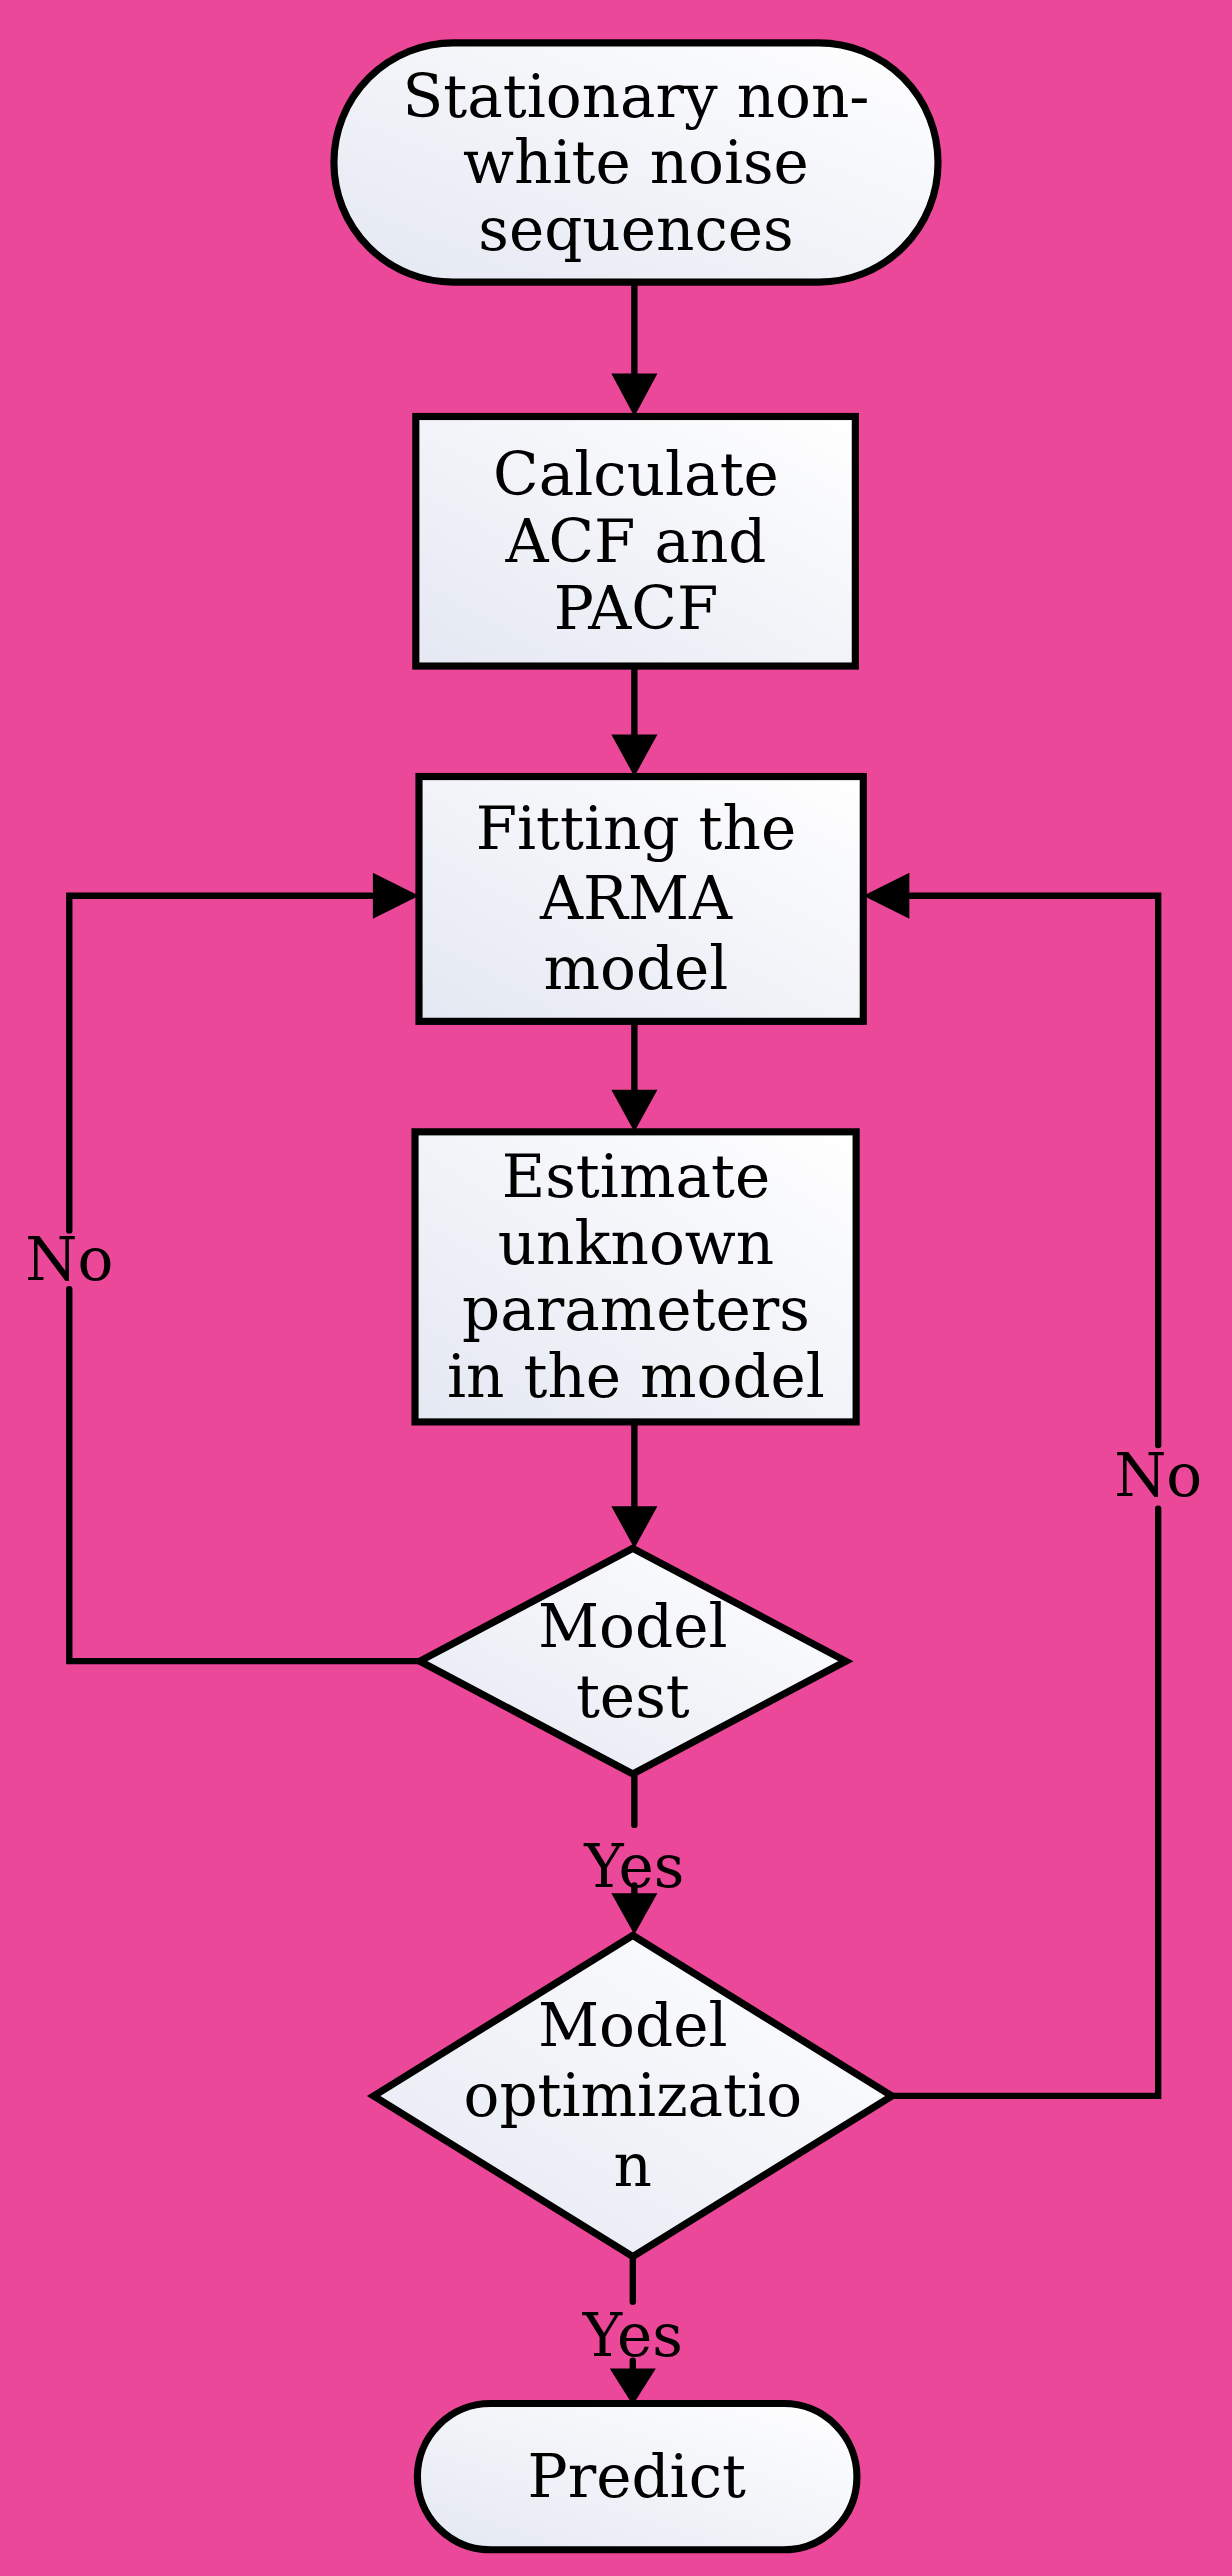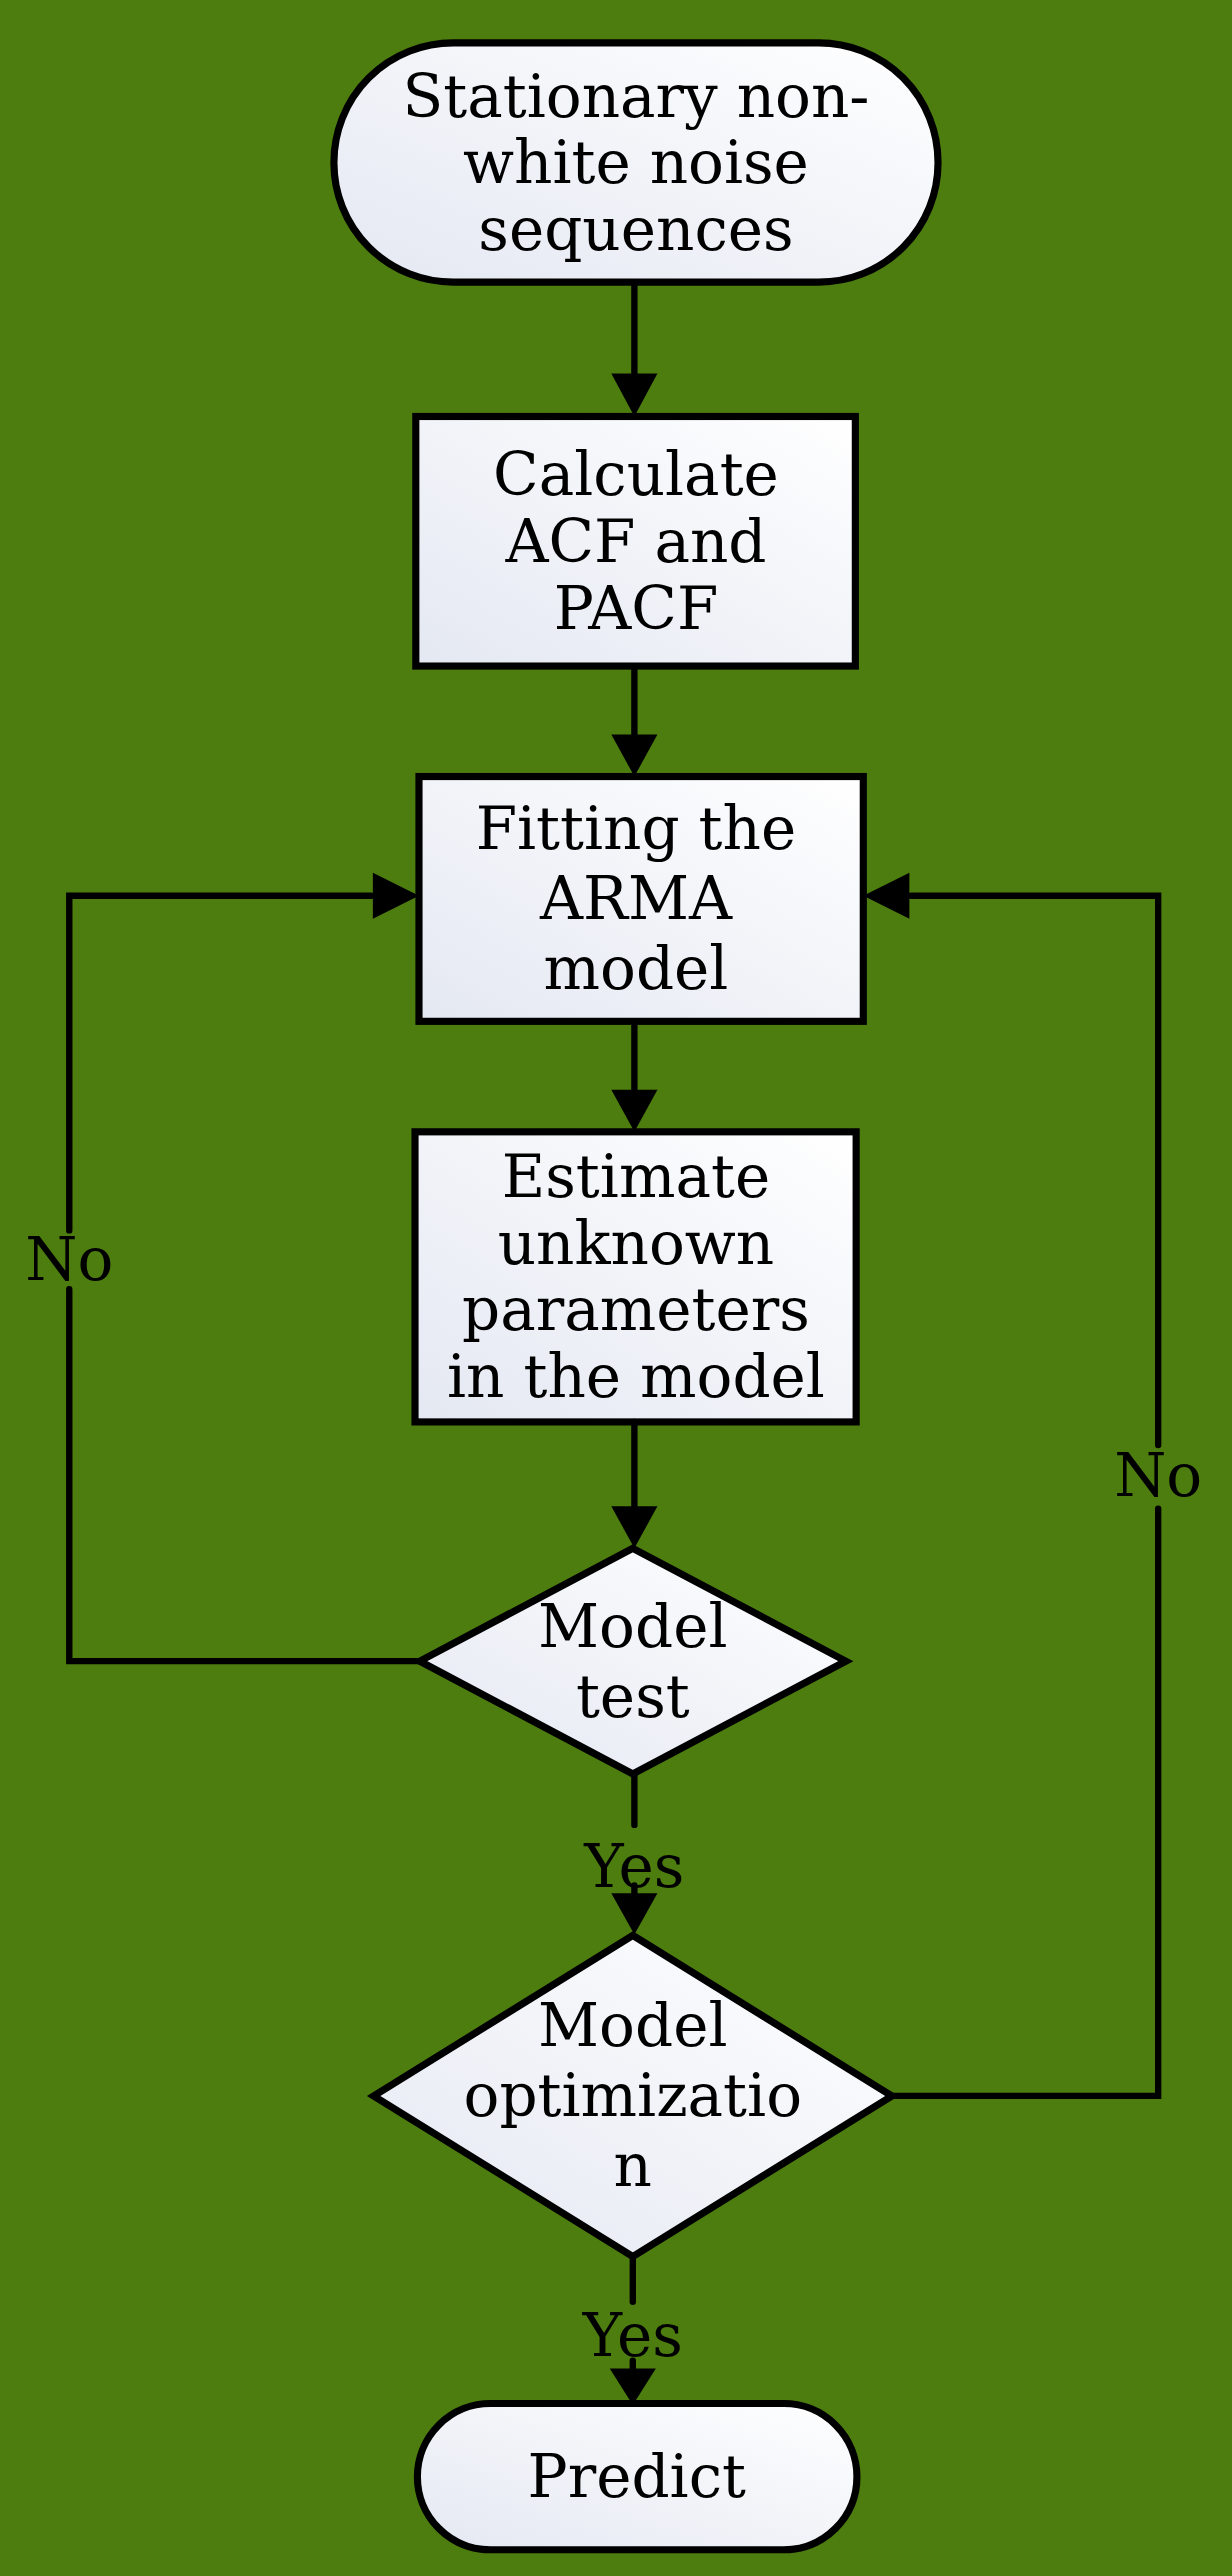--- a/index.html
+++ b/index.html
@@ -4,21 +4,21 @@
 <style>
   html, body {
     margin: 0;
     padding: 0;
     background: #ffffff;
   }
   .page {
     width: 1233px;
     height: 2576px;
     margin: 0 auto;
-    background: #4d7c0f;
+    background: #ec4899;
     position: relative;
   }
   svg.flowchart {
     display: block;
     width: 1233px;
     height: 2576px;
     font-family: "DejaVu Serif", "Liberation Serif", serif;
   }
   .shape {
     fill: url(#nodeGrad);

